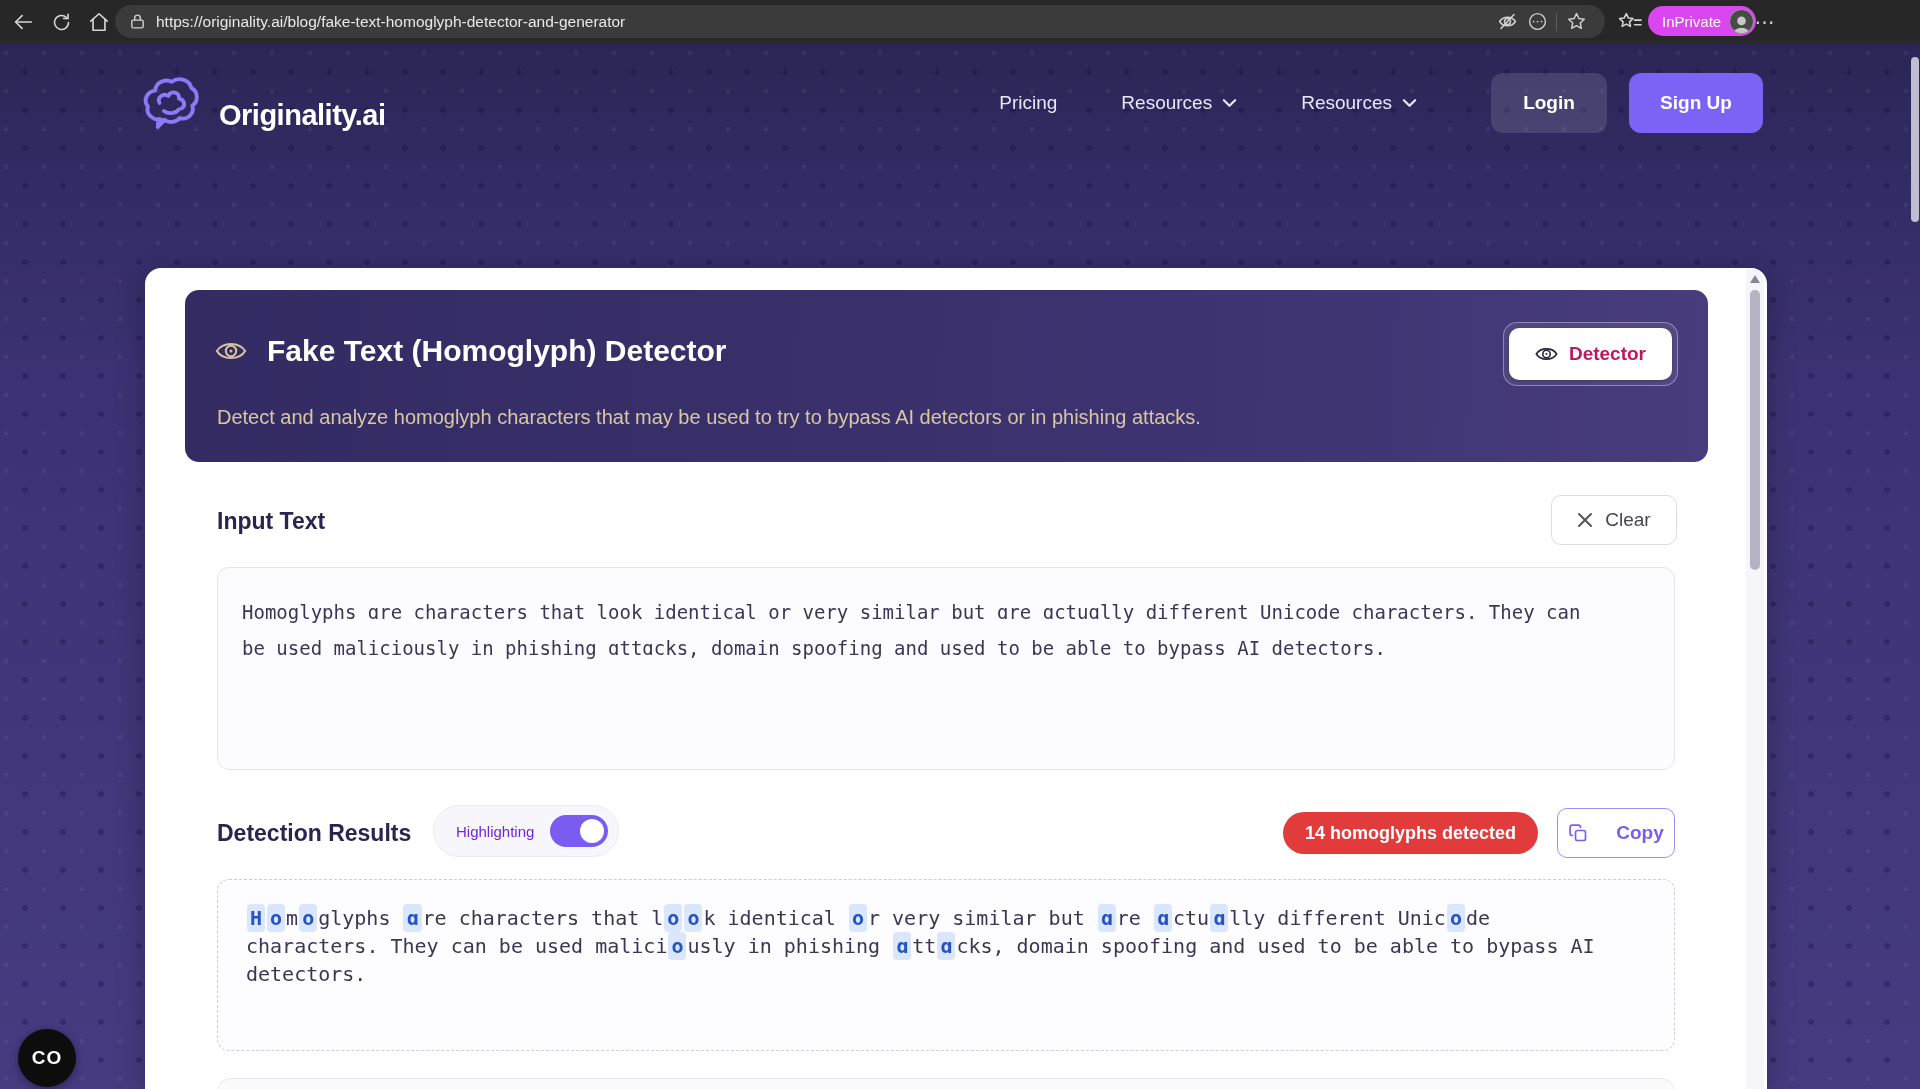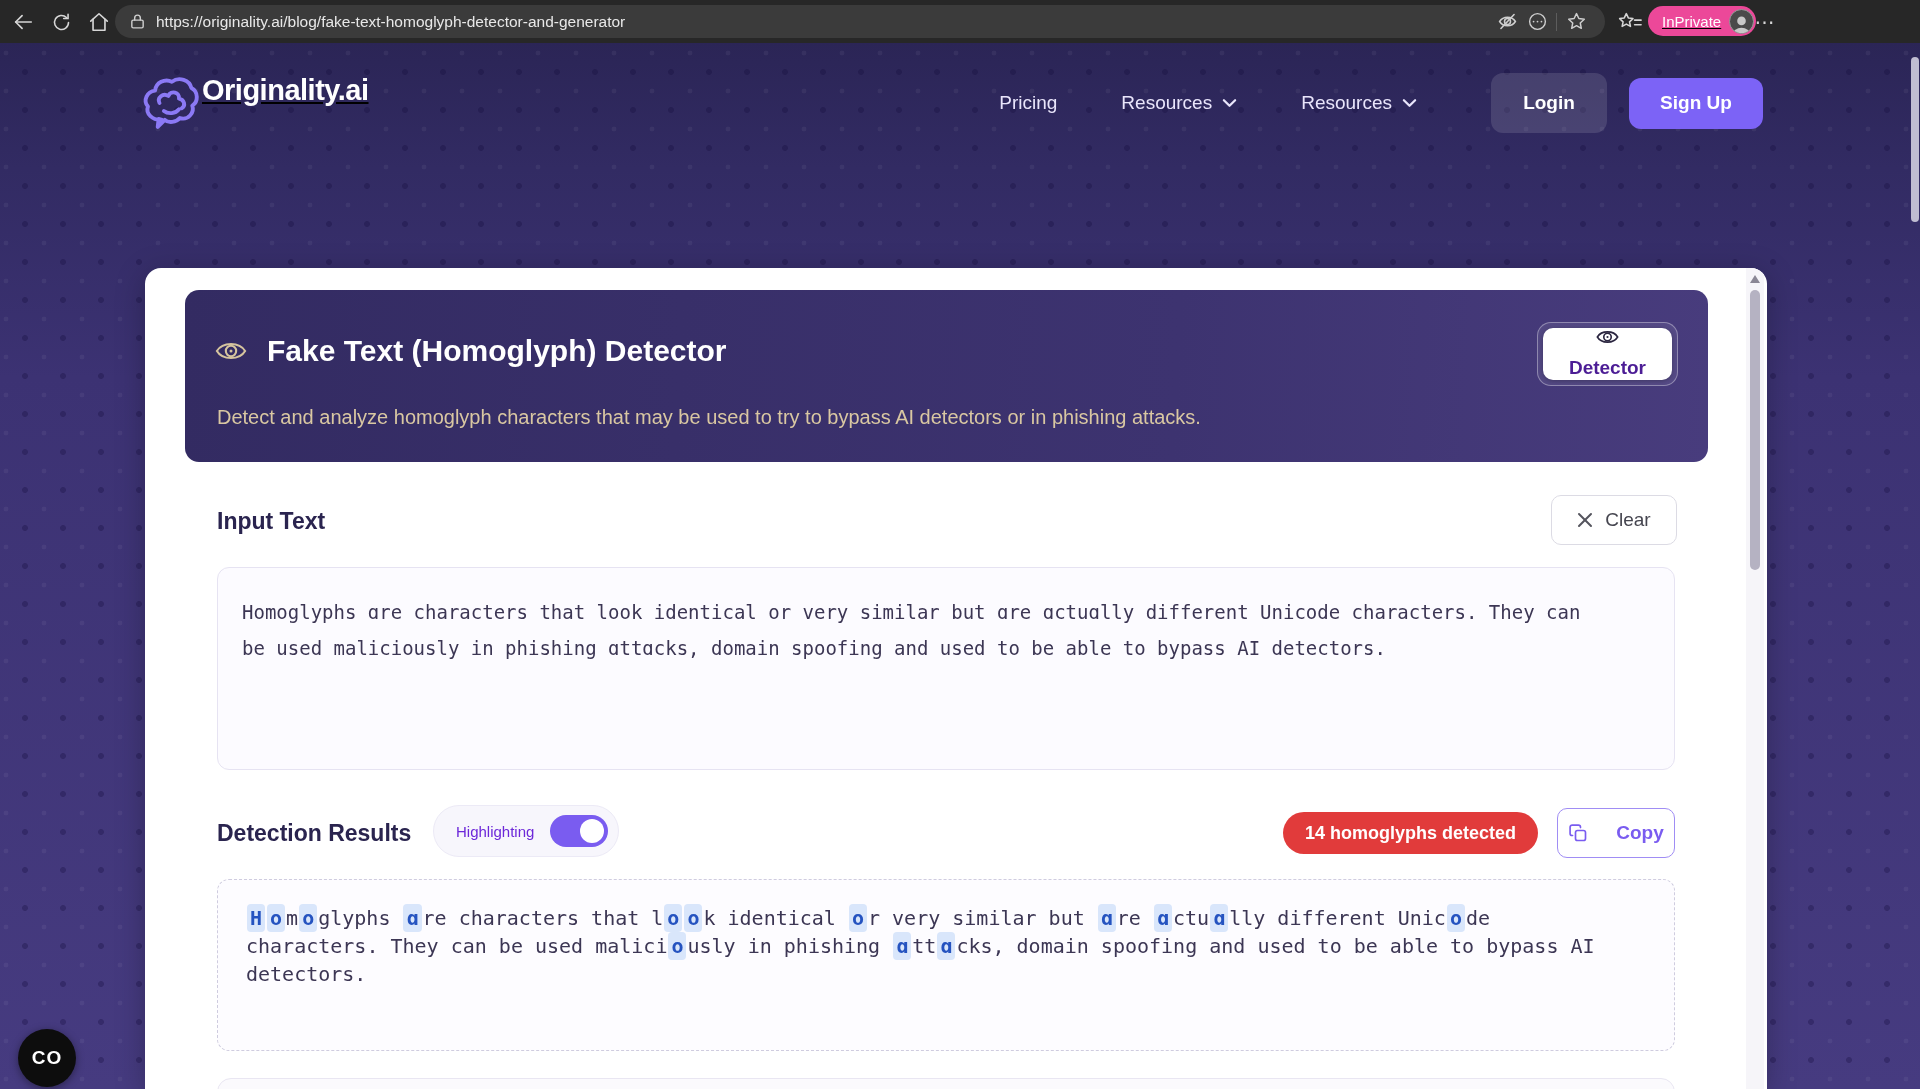--- a/index.html
+++ b/index.html
@@ -8,54 +8,54 @@
   svg { display:block; }
 
   
   .browser { position:absolute; top:0; left:0; width:1920px; height:43px; background:#272727; z-index:20; }
   .tb-btn { position:absolute; top:5px; width:34px; height:34px; display:flex; align-items:center; justify-content:center; color:#d6d6d6; border-radius:6px; }
   .addr { position:absolute; left:115px; top:5px; width:1490px; height:33px; background:#3b3b3b; border-radius:17px; display:flex; align-items:center; padding:0 14px; }
   .addr .url { flex:1; margin-left:10px; font-size:15.5px; color:#e8e8e8; white-space:nowrap; overflow:hidden; }
   .addr-ico { display:flex; align-items:center; justify-content:center; width:30px; height:30px; color:#cfcfcf; }
   .addr-divider { width:1px; height:18px; background:#5d5d5d; margin:0 4px; }
   .fav-list { position:absolute; left:1615px; top:7px; width:30px; height:30px; display:flex; align-items:center; justify-content:center; color:#d6d6d6; }
-  .inprivate { position:absolute; left:1648px; top:6px; height:30px; background:#ec4899; border-radius:16px; display:flex; align-items:center; padding:2px 2px 2px 14px; gap:8px;text-decoration:underline; }
+  .inprivate { position:absolute; left:1648px; top:6px; height:30px; background:#d946ef; border-radius:16px; display:flex; align-items:center; padding:2px 2px 2px 14px; gap:8px; }
   .inprivate span { color:#fff; font-size:15px; }
   .avatar { width:25px; height:25px; border-radius:50%; background:#4a4a4a; border:1px solid #9a9a9a; overflow:hidden; display:flex; align-items:flex-end; justify-content:center; }
   .more-dots { position:absolute; left:1748px; top:5px; width:34px; height:34px; display:flex; align-items:center; justify-content:center; color:#d6d6d6; font-size:20px; letter-spacing:1px; }
 
   
   .page { position:absolute; top:43px; left:0; width:1920px; height:1046px; overflow:hidden;
           background:linear-gradient(180deg,#2b2556 0%,#322b63 12%,#3c3273 32%,#463b80 100%); }
   .page::before { content:""; position:absolute; inset:0; pointer-events:none;
           background-image:radial-gradient(rgba(18,10,58,0.30) 2.6px,transparent 3.3px),
                            radial-gradient(rgba(255,255,255,0.05) 2.1px,transparent 2.7px);
           background-size:38px 38px,38px 38px; background-position:6px 10px,25px 29px; }
 
   
   .site-header { position:absolute; left:0; top:26px; width:1920px; height:68px; display:flex; align-items:center; padding:0 157px 0 140px; z-index:2; }
-  .logo { display:flex; align-items:flex-start; gap:0;text-decoration:underline; }
+  .logo { display:flex; align-items:flex-end; gap:17px; }
   .logo-text { color:#fff; font-size:29px; font-weight:bold; letter-spacing:-0.5px; }
   .nav { margin-left:auto; display:flex; align-items:center; gap:64px; margin-right:74px; }
   .nav-item { display:flex; align-items:center; gap:10px; color:#e9e5fb; font-size:19px; font-weight:500; cursor:pointer; }
   .btn-login { width:116px; height:60px; border-radius:12px; background:rgba(255,255,255,0.12); color:#fff; font-size:19px; font-weight:bold; border:none; display:flex; align-items:center; justify-content:center; }
-  .btn-signup { width:134px; height:51px; border-radius:12px; background:#7c63f6; color:#fff; font-size:19px; font-weight:bold; border:none; display:flex; align-items:center; justify-content:center; margin-left:22px; }
+  .btn-signup { width:134px; height:60px; border-radius:12px; background:#7c63f6; color:#fff; font-size:19px; font-weight:bold; border:none; display:flex; align-items:center; justify-content:center; margin-left:22px; }
 
   
   .container { position:absolute; left:145px; top:225px; width:1622px; height:821px; background:#ffffff; border-radius:16px 16px 0 0; z-index:3; overflow:hidden; box-shadow:0 6px 30px rgba(0,0,0,0.25); }
 
   
   .card-header { position:absolute; left:40px; top:22px; width:1523px; height:172px; border-radius:14px;
                  background:linear-gradient(93deg,#332b62 0%,#3d3370 65%,#483c7d 100%); }
   .title-row { position:absolute; left:30px; top:44px; display:flex; align-items:center; gap:20px; color:#d5c49e; }
   .tool-title { color:#ffffff; font-size:30px; font-weight:bold; }
   .tool-subtitle { position:absolute; left:32px; top:116px; color:#d9c7a2; font-size:20px; }
   .tabs { position:absolute; right:30px; top:32px; height:64px; display:flex; align-items:center; gap:4px; padding:5px; border:1px solid rgba(255,255,255,0.35); background:rgba(255,255,255,0.08); border-radius:14px; }
   .tab { height:52px; border:none; border-radius:10px; display:flex; align-items:center; gap:11px; padding:0 26px; font-size:19px; font-weight:600; background:transparent; color:#f1eefc; cursor:pointer; }
-  .tab.active { background:#ffffff; color:#4c1d95; box-shadow:0 1px 4px rgba(0,0,0,0.25);flex-direction:column; }
+  .tab.active { background:#ffffff; color:#be185d; box-shadow:0 1px 4px rgba(0,0,0,0.25); }
 
   
   .h2 { position:absolute; left:72px; color:#2a244f; font-size:23px; font-weight:bold; }
   .btn-clear { position:absolute; right:90px; top:227px; width:126px; height:50px; border-radius:10px; border:1.5px solid #dcdbe4; background:#fff; color:#45454f; font-size:19px; display:flex; align-items:center; justify-content:center; gap:12px; cursor:pointer; }
   .input-area { position:absolute; left:72px; top:299px; width:1458px; height:203px; border:1.5px solid #e6e3f2; border-radius:12px; background:#fcfbff; padding:26px 24px; font-family:"DejaVu Sans Mono",monospace; font-size:19px; line-height:36px; color:#3c3654; white-space:pre-wrap; resize:none; outline:none; }
 
   
   .hl-pill { position:absolute; left:288px; top:537px; height:52px; border-radius:26px; background:#f7f6fc; border:1.5px solid #eceaf6; display:flex; align-items:center; gap:16px; padding:0 10px 0 22px; }
   .hl-pill .lbl { font-size:15px; color:#6d28d9; }
   .switch { width:58px; height:32px; border-radius:16px; background:#c9c5da; position:relative; cursor:pointer; }

